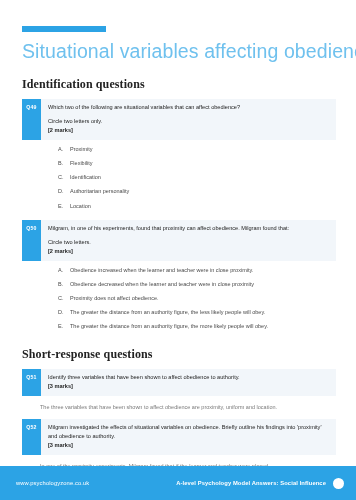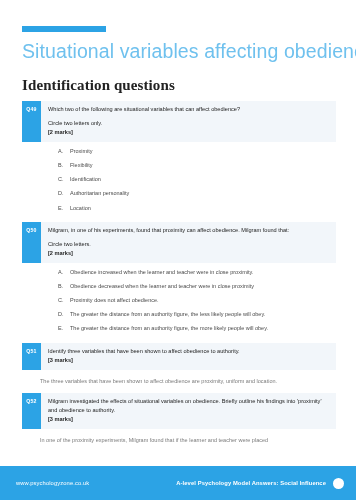--- a/index.html
+++ b/index.html
@@ -38,21 +38,21 @@
     font-size: 19.5px;
     line-height: 1.12;
     color: #6fc1ee;
     font-weight: 400;
     letter-spacing: 0.1px;
     margin: 0 0 14px 0;
     white-space: nowrap;
   }
   .section-heading {
     font-family: "Liberation Serif", serif;
-    font-size: 15px;
+    font-size: 12px;
     font-weight: 700;
     color: #222222;
     margin: 0 0 7px 0;
     letter-spacing: 0.1px;
   }
   .section-heading.second {
     margin-top: 16px;
   }
   .qblock {
     display: flex;
@@ -225,20 +225,21 @@
       <li>
         <span class="opt-letter">D.</span>
         <span class="opt-text">The greater the distance from an authority figure, the less likely people will obey.</span>
       </li>
       <li>
         <span class="opt-letter">E.</span>
         <span class="opt-text">The greater the distance from an authority figure, the more likely people will obey.</span>
       </li>
     </ul>
 
+    <h2 class="section-heading second">Short-response questions</h2>
 
     <div class="qblock">
       <div class="qbadge">Q51</div>
       <div class="qbody">
         <p>Identify three variables that have been shown to affect obedience to authority.</p>
         <p class="marks">[3 marks]</p>
       </div>
     </div>
     <div class="answer-text">The three variables that have been shown to affect obedience are proximity, uniform and location.</div>
 

